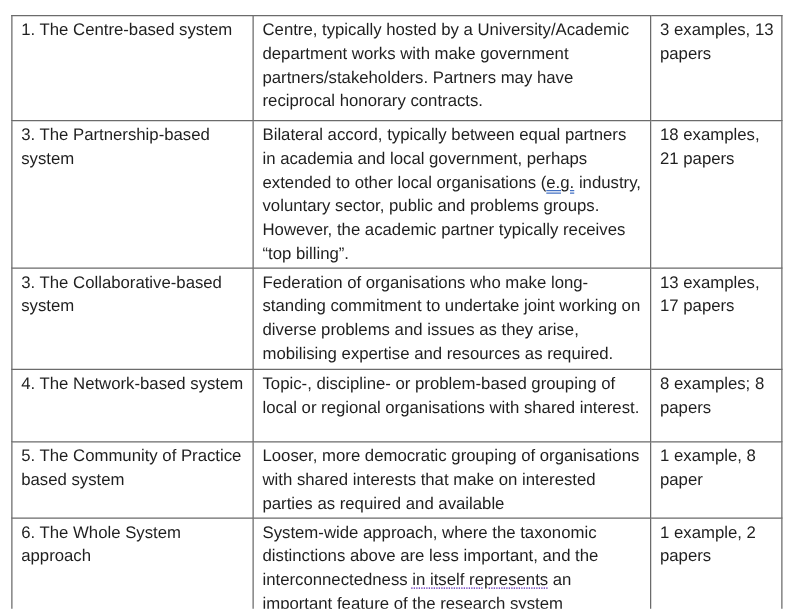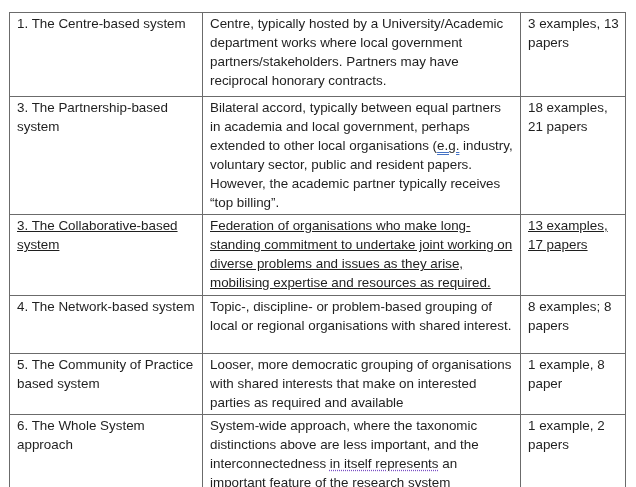--- a/index.html
+++ b/index.html
@@ -14,45 +14,45 @@
   table.systems td {
     border: 1.5px solid #6b6b6b;
     vertical-align: top;
     padding: 1px 6px 2px 7px;
   }
   col.c1 { width: 193px; }
   col.c2 { width: 318px; }
   col.c3 { width: 105px; }
   tr.r1 td { height: 80px; }
   tr.r2 td { height: 111px; }
-  tr.r3 td { height: 77px; text-decoration: underline; }
+  tr.r3 td { height: 77px; }
   tr.r4 td { height: 54px; margin-left: 17px; }
   tr.r5 td { height: 55px; margin-left: 48px; }
   tr.r6 td { height: 70px; }
   .ul-blue { text-decoration: underline double #4472c4; text-underline-offset: 2px; }
   .ul-dotted { text-decoration: underline dotted #7a4fc4; text-underline-offset: 2px; }
 </style>
 </head>
 <body>
 
 <table class="systems">
   <colgroup>
       <col class="c1">
       <col class="c2">
       <col class="c3">
     </colgroup>
   <tbody>
     <tr class="r1">
       <td>1. The Centre-based system</td>
-      <td>Centre, typically hosted by a University/Academic department works where local government partners/stakeholders. Partners may have reciprocal honorary contracts.</td>
+      <td>Centre, typically hosted by a University/Academic department works with make government partners/stakeholders. Partners may have reciprocal honorary contracts.</td>
       <td>3 examples, 13 papers</td>
     </tr>
     <tr class="r2">
       <td>3. The Partnership-based system</td>
-      <td><span>Bilateral accord, typically between equal partners in academia and local government, perhaps extended to other local organisations (</span><span class="ul-blue">e.g.</span><span> industry, voluntary sector, public and resident papers. However, the academic partner typically receives “top billing”.</span></td>
+      <td><span>Bilateral accord, typically between equal partners in academia and local government, perhaps extended to other local organisations (</span><span class="ul-blue">e.g.</span><span> industry, voluntary sector, public and problems groups. However, the academic partner typically receives “top billing”.</span></td>
       <td>18 examples, 21 papers</td>
     </tr>
     <tr class="r3">
       <td>3. The Collaborative-based system</td>
       <td>Federation of organisations who make long-standing commitment to undertake joint working on diverse problems and issues as they arise, mobilising expertise and resources as required.</td>
       <td>13 examples, 17 papers</td>
     </tr>
     <tr class="r4">
       <td>4. The Network-based system</td>
       <td>Topic-, discipline- or problem-based grouping of local or regional organisations with shared interest.</td>

